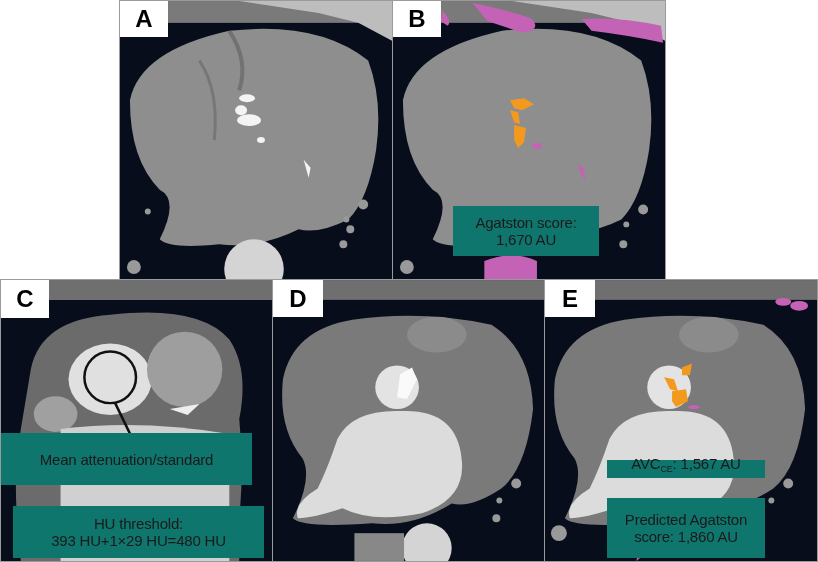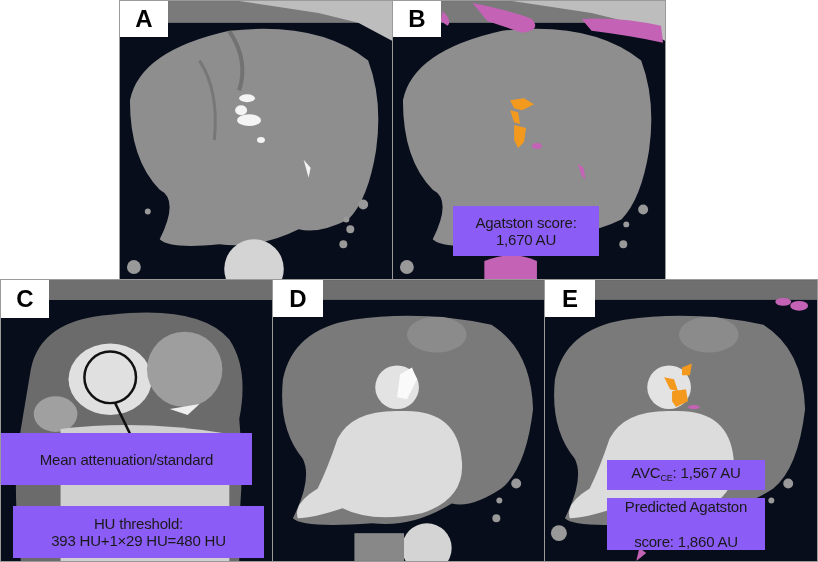--- a/index.html
+++ b/index.html
@@ -1,21 +1,21 @@
 <!DOCTYPE html>
 <html><head>
 <meta charset="utf-8">
 <style>
   html, body { margin: 0; padding: 0; background: #ffffff; }
   body { width: 818px; height: 562px; position: relative; overflow: hidden; font-family: "Liberation Sans", sans-serif; }
   .panel { position: absolute; overflow: hidden; background: #070d1a; border: 1px solid #9a9a9a; box-sizing: border-box; }
   .panel svg.scan { position: absolute; left: 0; top: 0; width: 100%; height: 100%; }
   .panel-label { position: absolute; left: 0; top: 0; background: #ffffff; color: #000; font-weight: bold;
     font-family: "Liberation Sans", sans-serif; font-size: 24px; display: flex; align-items: center; justify-content: center; }
-  .textbox { position: absolute; background: #8b5cf6; color: #1a1a1a; text-align: center;
+  .textbox { position: absolute; background: #0f766e; color: #1a1a1a; text-align: center;
     font-family: "Liberation Sans Narrow", "Liberation Sans", sans-serif; font-size: 15px; line-height: 17px;
     display: flex; flex-direction: column; align-items: center; justify-content: center; letter-spacing: -0.2px; }
   .textbox span { display: block; white-space: nowrap; }
   sub { font-size: 9px; vertical-align: -3px; }
 </style>
 </head>
 <body>
 
 <div class="panel" style="left:119px; top:0; width:274px; height:280px;">
   <svg class="scan" viewBox="0 0 274 280">
@@ -117,20 +117,20 @@
     <path d="M120 98 L130 100 L134 112 L126 110 Z" fill="#f39a1e"></path>
     <path d="M128 112 L142 110 L144 122 L132 128 L128 122 Z" fill="#f39a1e"></path>
     <ellipse cx="150" cy="128" rx="6" ry="2" fill="#c463b5"></ellipse>
     <path d="M65 160 Q80 130 130 132 Q185 130 190 180 Q195 220 150 235 Q100 245 70 230 Q40 240 25 240 Q20 225 45 210 Q55 190 65 160 Z" fill="#dcdcdc"></path>
     <path d="M95 270 L102 275 L92 283 Z" fill="#c463b5"></path>
     <circle cx="245" cy="205" r="5" fill="#999"></circle>
       <circle cx="228" cy="222" r="3" fill="#999"></circle>
     <circle cx="14" cy="255" r="8" fill="#999"></circle>
   </svg>
   <div class="panel-label" style="width:50px; height:37px;">E</div>
-  <div class="textbox" style="left:62px; top:180px; width:158px; height:30px;">
+  <div class="textbox" style="left:62px; top:180px; width:158px; height:18px;justify-content:flex-end;">
     <span><span style="display:inline">AVC</span><sub>CE</sub><span style="display:inline">: 1,567 AU</span></span>
   </div>
-  <div class="textbox" style="left:62px; top:218px; width:158px; height:52px;justify-content:space-between;">
+  <div class="textbox" style="left:62px; top:218px; width:158px; height:60px;">
     <span>Predicted Agatston</span>
     <span>score: 1,860 AU</span>
   </div>
 </div>
 
 </body></html>

